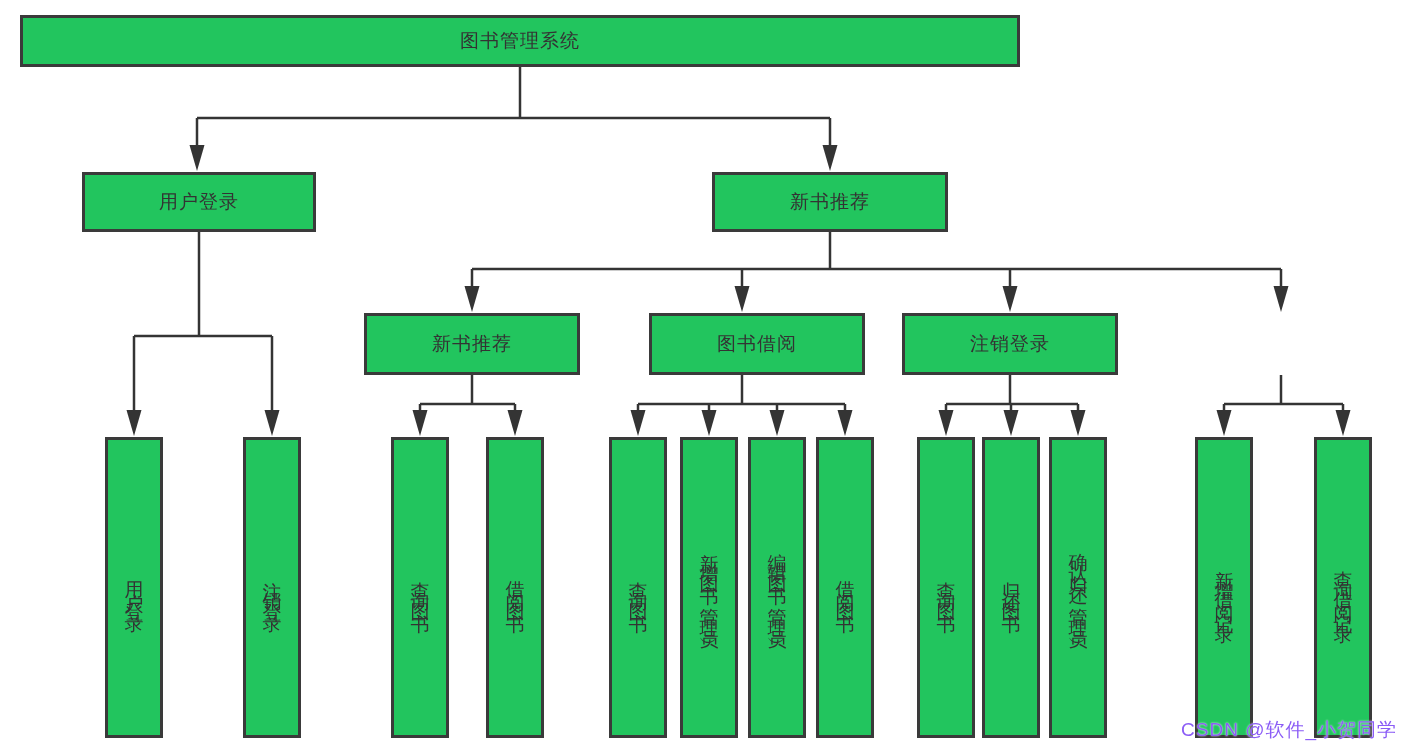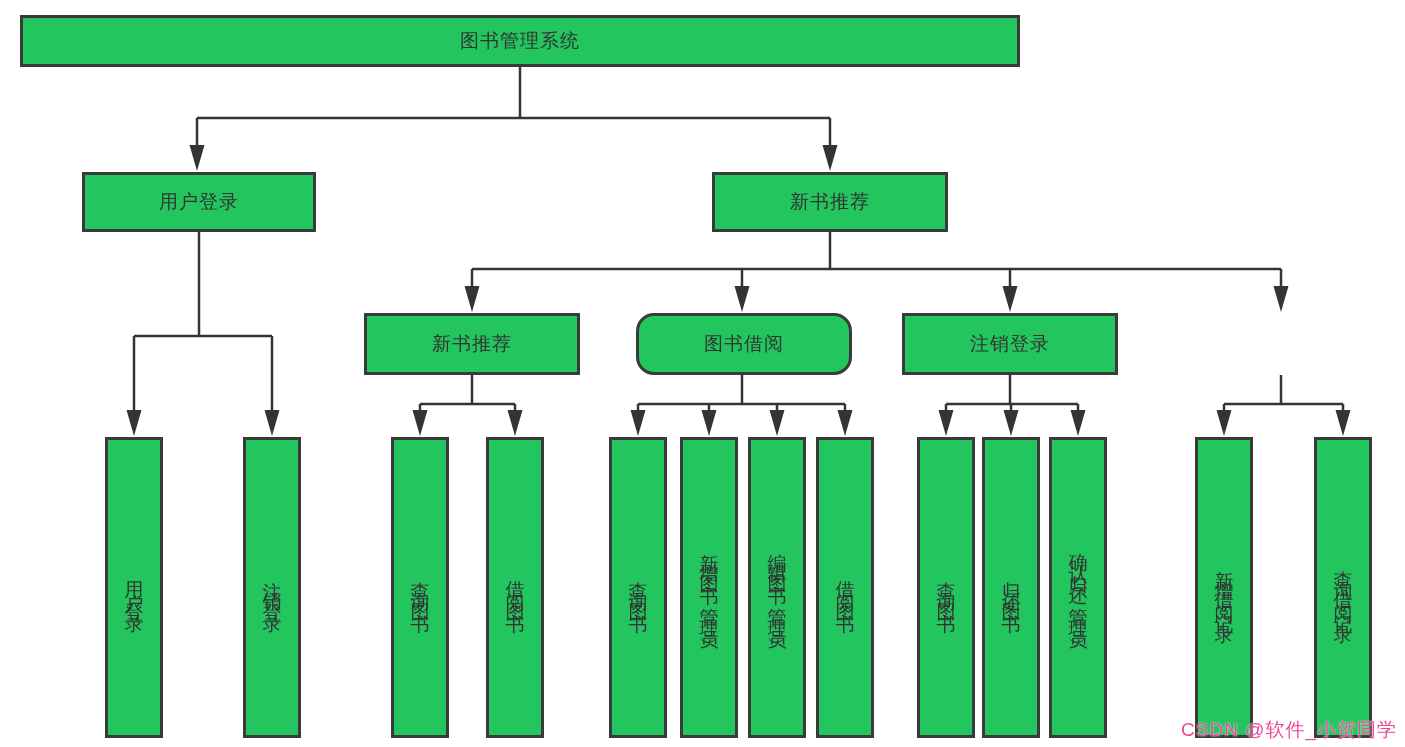--- a/index.html
+++ b/index.html
@@ -40,21 +40,21 @@
     font-size: 19px;
     letter-spacing: 11px;
     color: #333333;
     white-space: nowrap;
   }
   .watermark {
     position: absolute;
     top: 717px;
     right: 8px;
     font-size: 19px;
-    color: #ec4899;
+    color: #8b5cf6;
     letter-spacing: 1px;
     text-shadow: 0 0 2px #ffffff;
     pointer-events: none;
   }
 </style>
 </head>
 <body>
 
 <div class="canvas">
 
@@ -134,21 +134,21 @@
   <div class="box l2-box" style="left:82px; width:234px;">
     <span>用户登录</span>
   </div>
   <div class="box l2-box" style="left:712px; width:236px;">
     <span>新书推荐</span>
   </div>
 
   <div class="box l3-box" style="left:364px;">
     <span>新书推荐</span>
   </div>
-  <div class="box l3-box" style="left:636px;border-radius:18px;">
+  <div class="box l3-box" style="left:649px;">
     <span>图书借阅</span>
   </div>
   <div class="box l3-box" style="left:902px;">
     <span>注销登录</span>
   </div>
 
   <div class="box vbox" style="left:105px;">
     <span class="vtext">用户登录</span>
   </div>
   <div class="box vbox" style="left:243px;">

